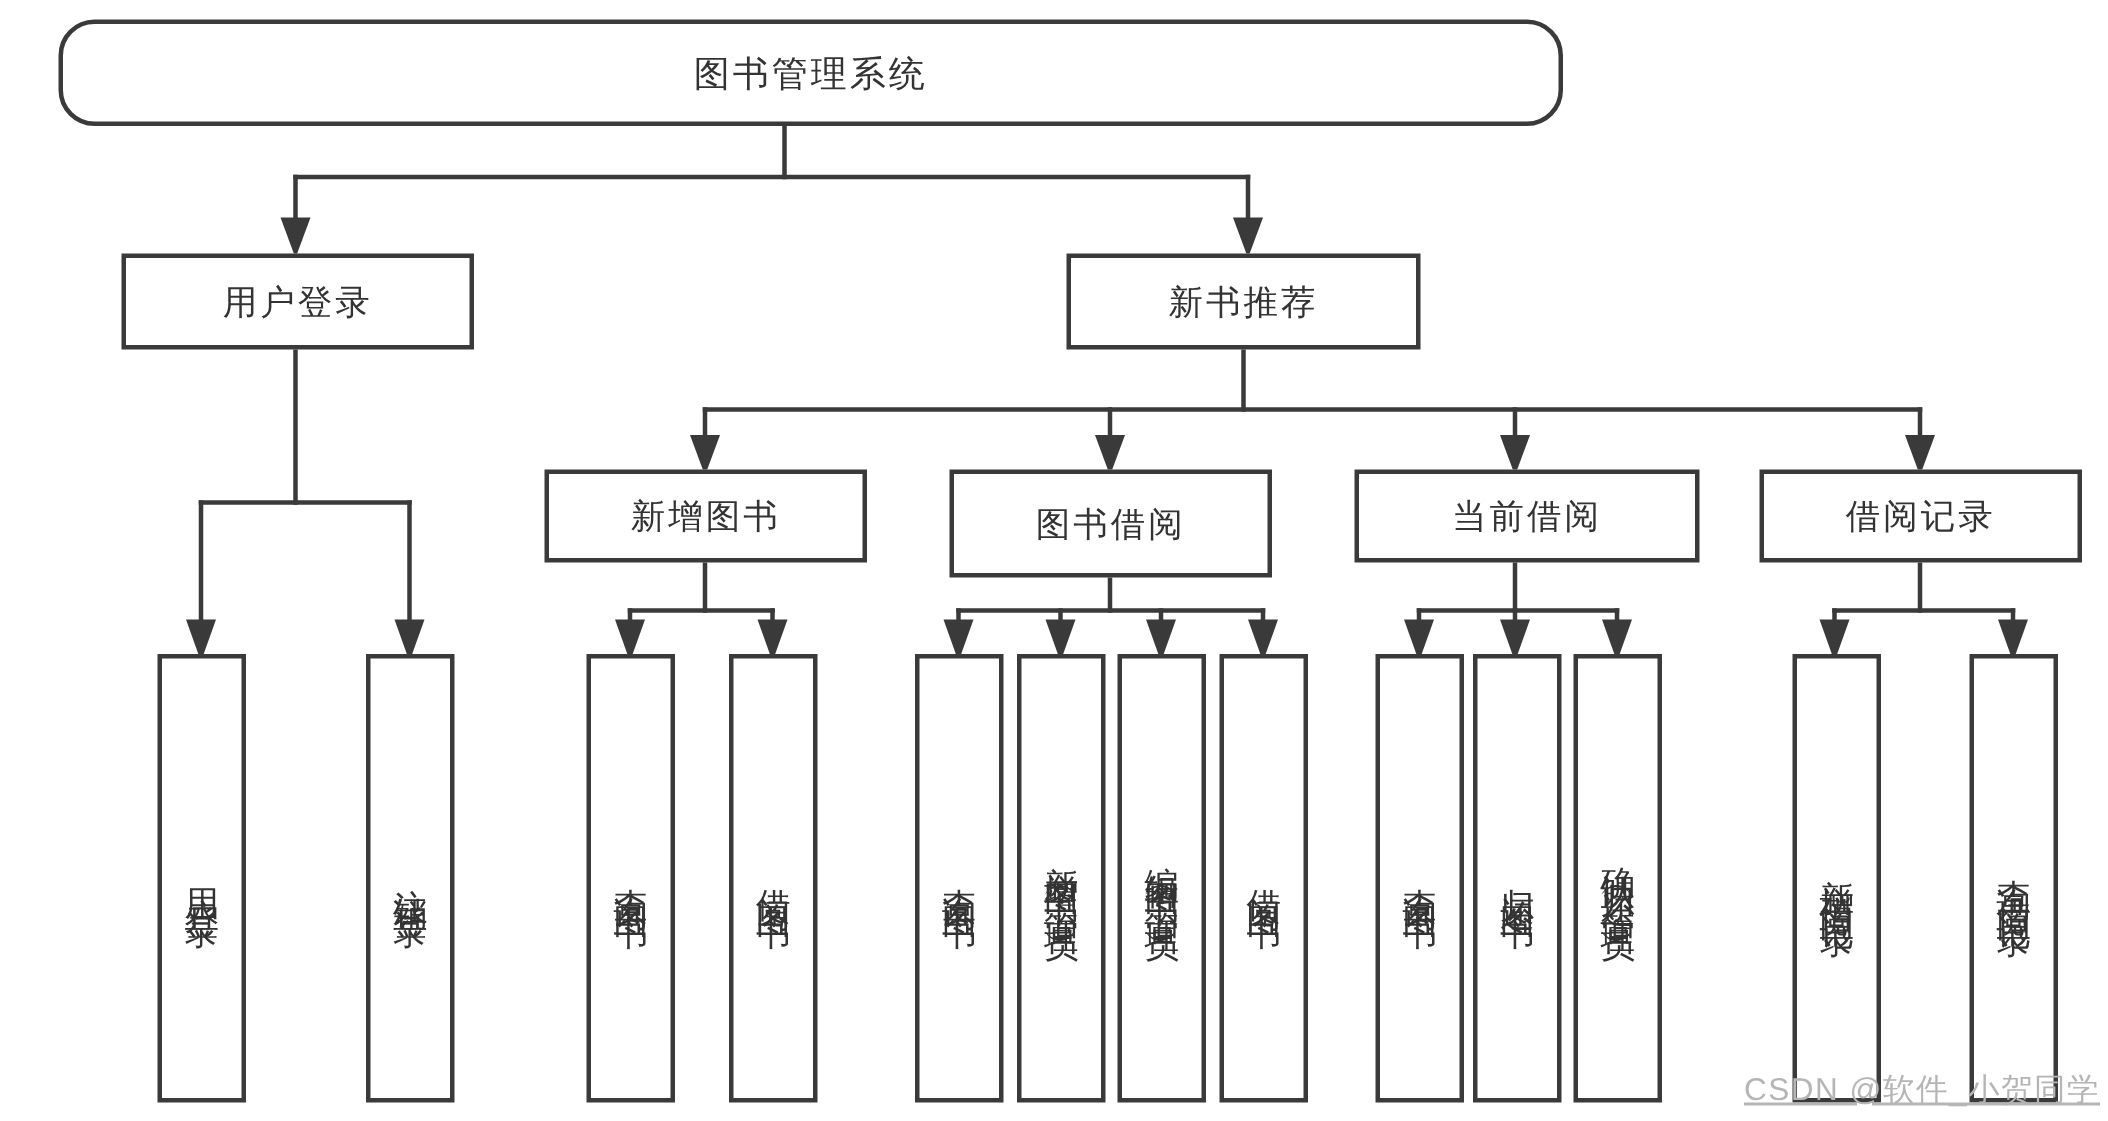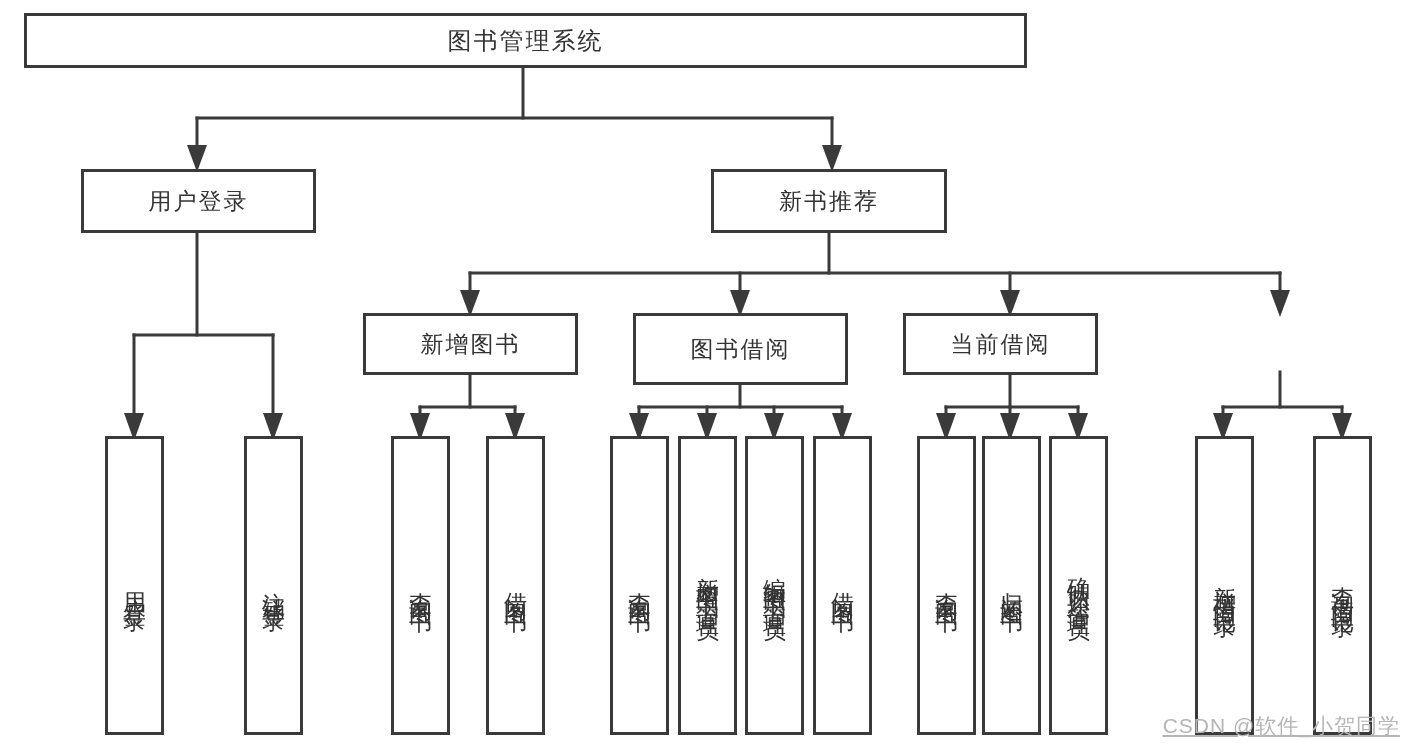--- a/index.html
+++ b/index.html
@@ -119,28 +119,29 @@
     <polygon points="1068,413 1088,413 1078,441"></polygon>
 
     <line x1="1280" y1="372" x2="1280" y2="407"></line>
     <line x1="1223" y1="407" x2="1342" y2="407"></line>
     <line x1="1223" y1="407" x2="1223" y2="418"></line>
     <polygon points="1213,413 1233,413 1223,441"></polygon>
     <line x1="1342" y1="407" x2="1342" y2="418"></line>
     <polygon points="1332,413 1352,413 1342,441"></polygon>
   </svg>
 
-  <div class="node root-node" style="left:24px; top:13px; width:1003px; height:55px;">图书管理系统</div>
+  <div class="node root-node" style="left:39px; top:13px; width:1003px; height:71px;border-radius:24px;">图书管理系统</div>
 
   <div class="node h-node" style="left:81px; top:169px; width:235px; height:64px;">用户登录</div>
   <div class="node h-node" style="left:711px; top:169px; width:236px; height:64px;">新书推荐</div>
 
   <div class="node h-node" style="left:363px; top:313px; width:215px; height:62px;">新增图书</div>
   <div class="node h-node" style="left:633px; top:313px; width:215px; height:72px;">图书借阅</div>
-  <div class="node h-node" style="left:903px; top:313px; width:195px; height:62px;">当前借阅</div>
+  <div class="node h-node" style="left:903px; top:313px; width:230px; height:62px;">当前借阅</div>
+  <div class="node h-node" style="left:1173px; top:313px; width:215px; height:62px;">借阅记录</div>
 
   <div class="node v-node" style="left:105px; top:436px; width:59px; height:299px;">用户登录</div>
   <div class="node v-node" style="left:244px; top:436px; width:59px; height:299px;">注销登录</div>
 
   <div class="node v-node" style="left:391px; top:436px; width:59px; height:299px;">查询图书</div>
   <div class="node v-node" style="left:486px; top:436px; width:59px; height:299px;">借阅图书</div>
 
   <div class="node v-node" style="left:610px; top:436px; width:59px; height:299px;">查询图书</div>
   <div class="node v-node" style="left:678px; top:436px; width:59px; height:299px;">新增图书（管理员）</div>
   <div class="node v-node" style="left:745px; top:436px; width:59px; height:299px;">编辑图书（管理员）</div>

